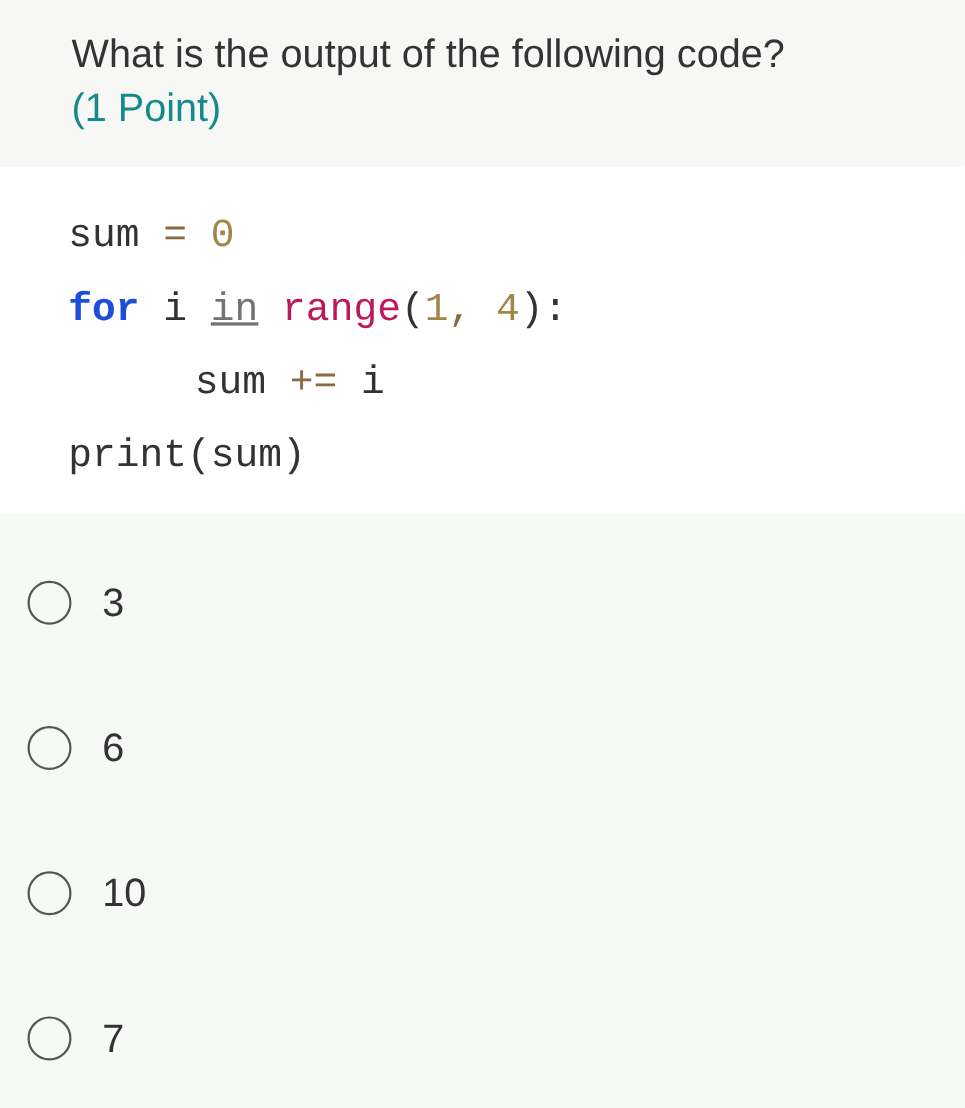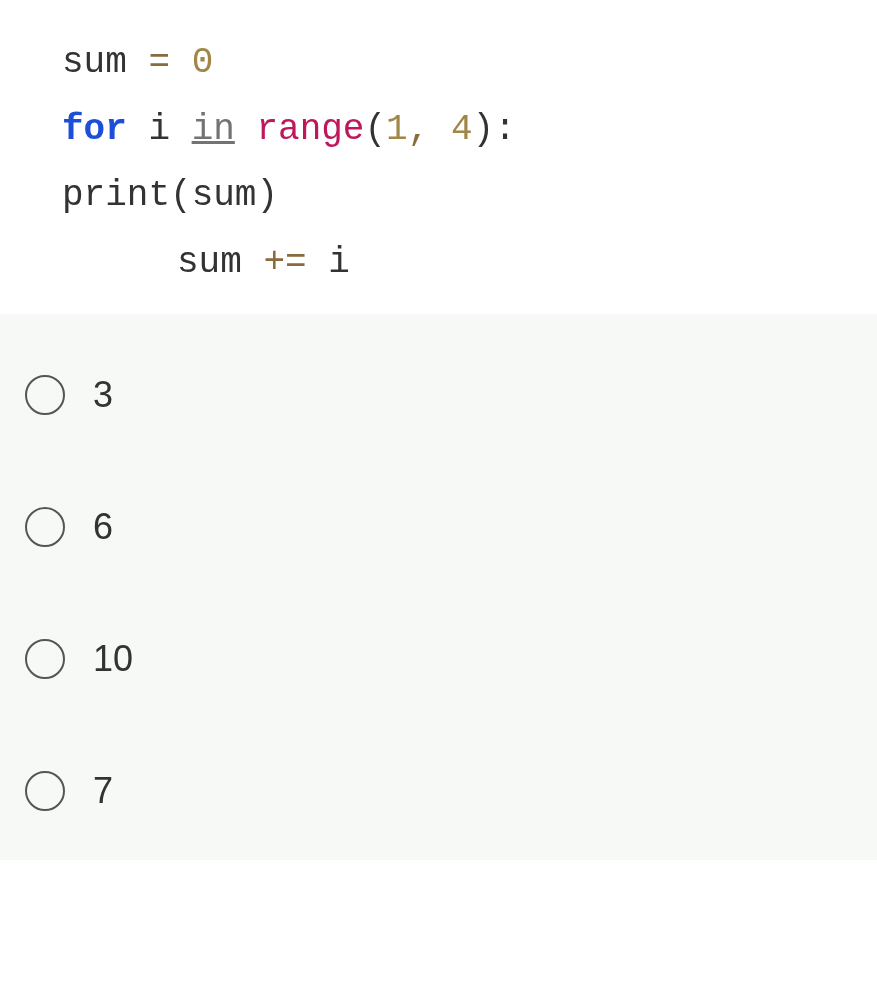--- a/index.html
+++ b/index.html
@@ -81,26 +81,30 @@
     .option-label {
       font-size: 36px;
       color: #333333;
       font-weight: 400;
     }
   </style>
 </head>
 <body>
 
 <div class="question-container">
+  <div class="question-header">
+    <span class="question-text">What is the output of the following code?</span><br>
+    <span class="points-text">(1 Point)</span>
+  </div>
 
   <div class="code-block">
     <div class="code-line"><span class="kw-var">sum </span><span class="kw-eq">= </span><span class="kw-num">0</span></div>
     <div class="code-line"><span class="kw-for">for</span><span class="kw-var"> i </span><span class="kw-in">in</span><span> </span><span class="kw-range">range</span><span class="kw-paren">(</span><span class="kw-num">1</span><span class="kw-comma">, </span><span class="kw-num">4</span><span class="kw-paren">):</span></div>
+    <div class="code-line"><span class="indent"><span class="kw-var">sum </span><span class="kw-plus">+= </span><span class="kw-var">i</span></span></div>
     <div class="code-line"><span class="kw-print">print</span><span class="kw-paren">(</span><span class="kw-var">sum</span><span class="kw-paren">)</span></div>
-    <div class="code-line"><span class="indent"><span class="kw-var">sum </span><span class="kw-plus">+= </span><span class="kw-var">i</span></span></div>
   </div>
 
   <div class="options-container">
     <div class="option-row">
       <div class="radio-circle"></div>
       <span class="option-label">3</span>
     </div>
     <div class="option-row">
       <div class="radio-circle"></div>
       <span class="option-label">6</span>

